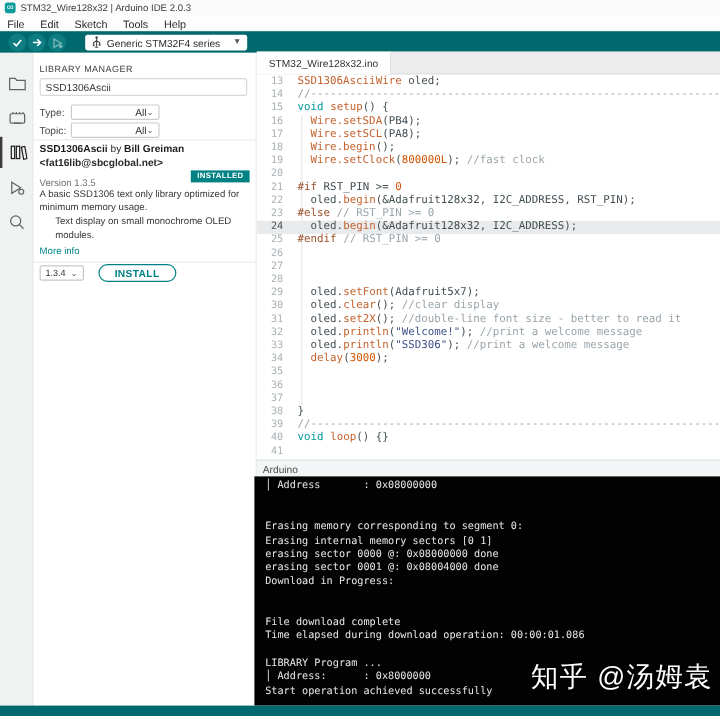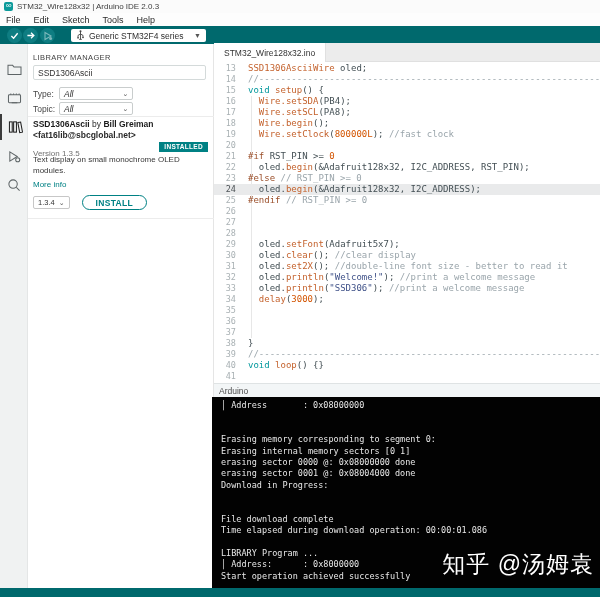--- a/index.html
+++ b/index.html
@@ -39,21 +39,21 @@
 
   
   .sidepanel { position:absolute; left:28px; top:44px; width:186px; height:544px; background:#fff;
                border-right:1px solid #e5e5e5; }
   .lm-header { position:absolute; left:5px; top:9px; font-size:7.5px; letter-spacing:.4px; color:#424242; }
   .lm-search { position:absolute; left:5px; top:21px; width:173px; height:15px; border:1px solid #d4dada;
                border-radius:2px; font-size:8.5px; color:#333; padding:0 4px; font-family:"Liberation Sans",sans-serif; }
   .flt-label { position:absolute; left:5px; font-size:8.5px; color:#474747; }
   .flt-select { position:absolute; left:31px; width:74px; height:13px; border:1px solid #c9cdcd;
                 border-radius:2px; font-size:8.5px; color:#333; display:flex; align-items:center;
-                padding:0 4px; justify-content:space-between; background:#fff;font-style:italic; }
+                padding:0 4px; justify-content:flex-end; background:#fff; }
   .lm-divider { position:absolute; left:0; width:186px; height:1px; background:#ececec; }
 
   .lib-item { position:absolute; left:5px; top:75px; width:174px; }
   .lib-title { font-size:8.5px; color:#2a2a2a; line-height:1.25; }
   .lib-title b { color:#1c1c1c; }
   .lib-email { font-size:8.5px; font-weight:bold; color:#2a2a2a; }
   .lib-verrow { position:relative; margin-top:2px; height:11px; }
   .lib-version { font-size:8px; color:#6f6f6f; }
   .badge { position:absolute; right:-1px; top:0; background:#008184; color:#fff; font-size:6.5px;
            font-weight:bold; padding:1.5px 5px; letter-spacing:.3px; }
@@ -195,21 +195,22 @@
 
     <div class="lib-item">
       <div class="lib-title">
         <b>SSD1306Ascii</b><span> by </span><b>Bill Greiman</b>
       </div>
       <div class="lib-email">&lt;fat16lib@sbcglobal.net&gt;</div>
       <div class="lib-verrow">
         <span class="lib-version">Version 1.3.5</span>
         <span class="badge">INSTALLED</span>
       </div>
-      <div class="lib-desc" style="margin-top:1px;">Text display on small monochrome OLED modules.</div>
+      <div class="lib-desc">A basic SSD1306 text only library optimized for minimum memory usage.</div>
+      <div class="lib-desc" style="margin-top:1px;margin-left:13px;">Text display on small monochrome OLED modules.</div>
       <div class="lib-more">More info</div>
       <div class="lib-controls">
         <div class="ver-select">
           <span>1.3.4</span>
           <span class="caret">⌄</span>
         </div>
         <div class="install-btn">INSTALL</div>
       </div>
     </div>
     <div class="lm-divider" style="top:174px;"></div>

